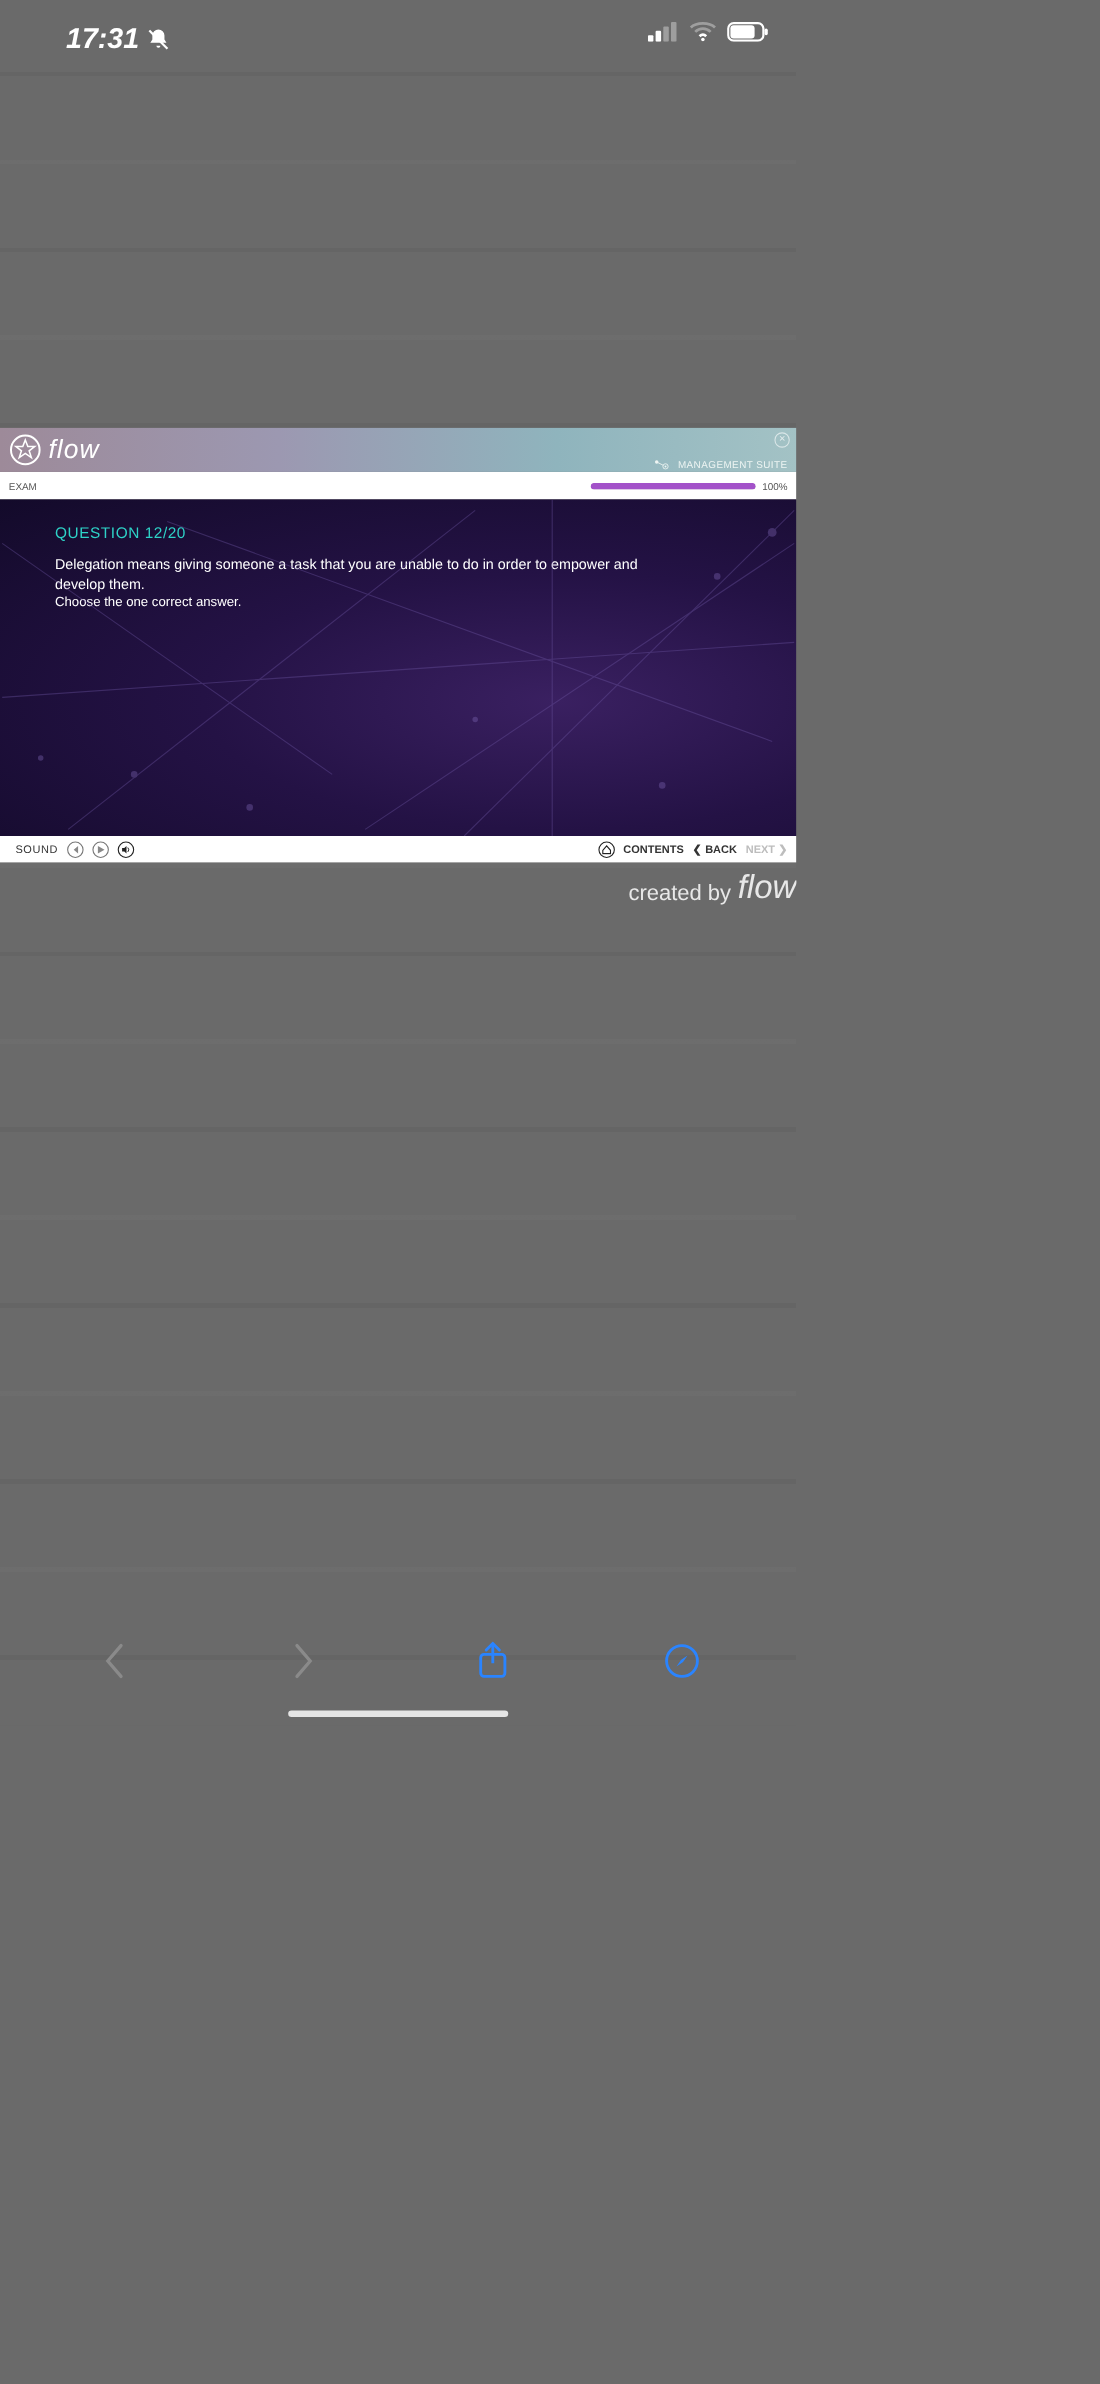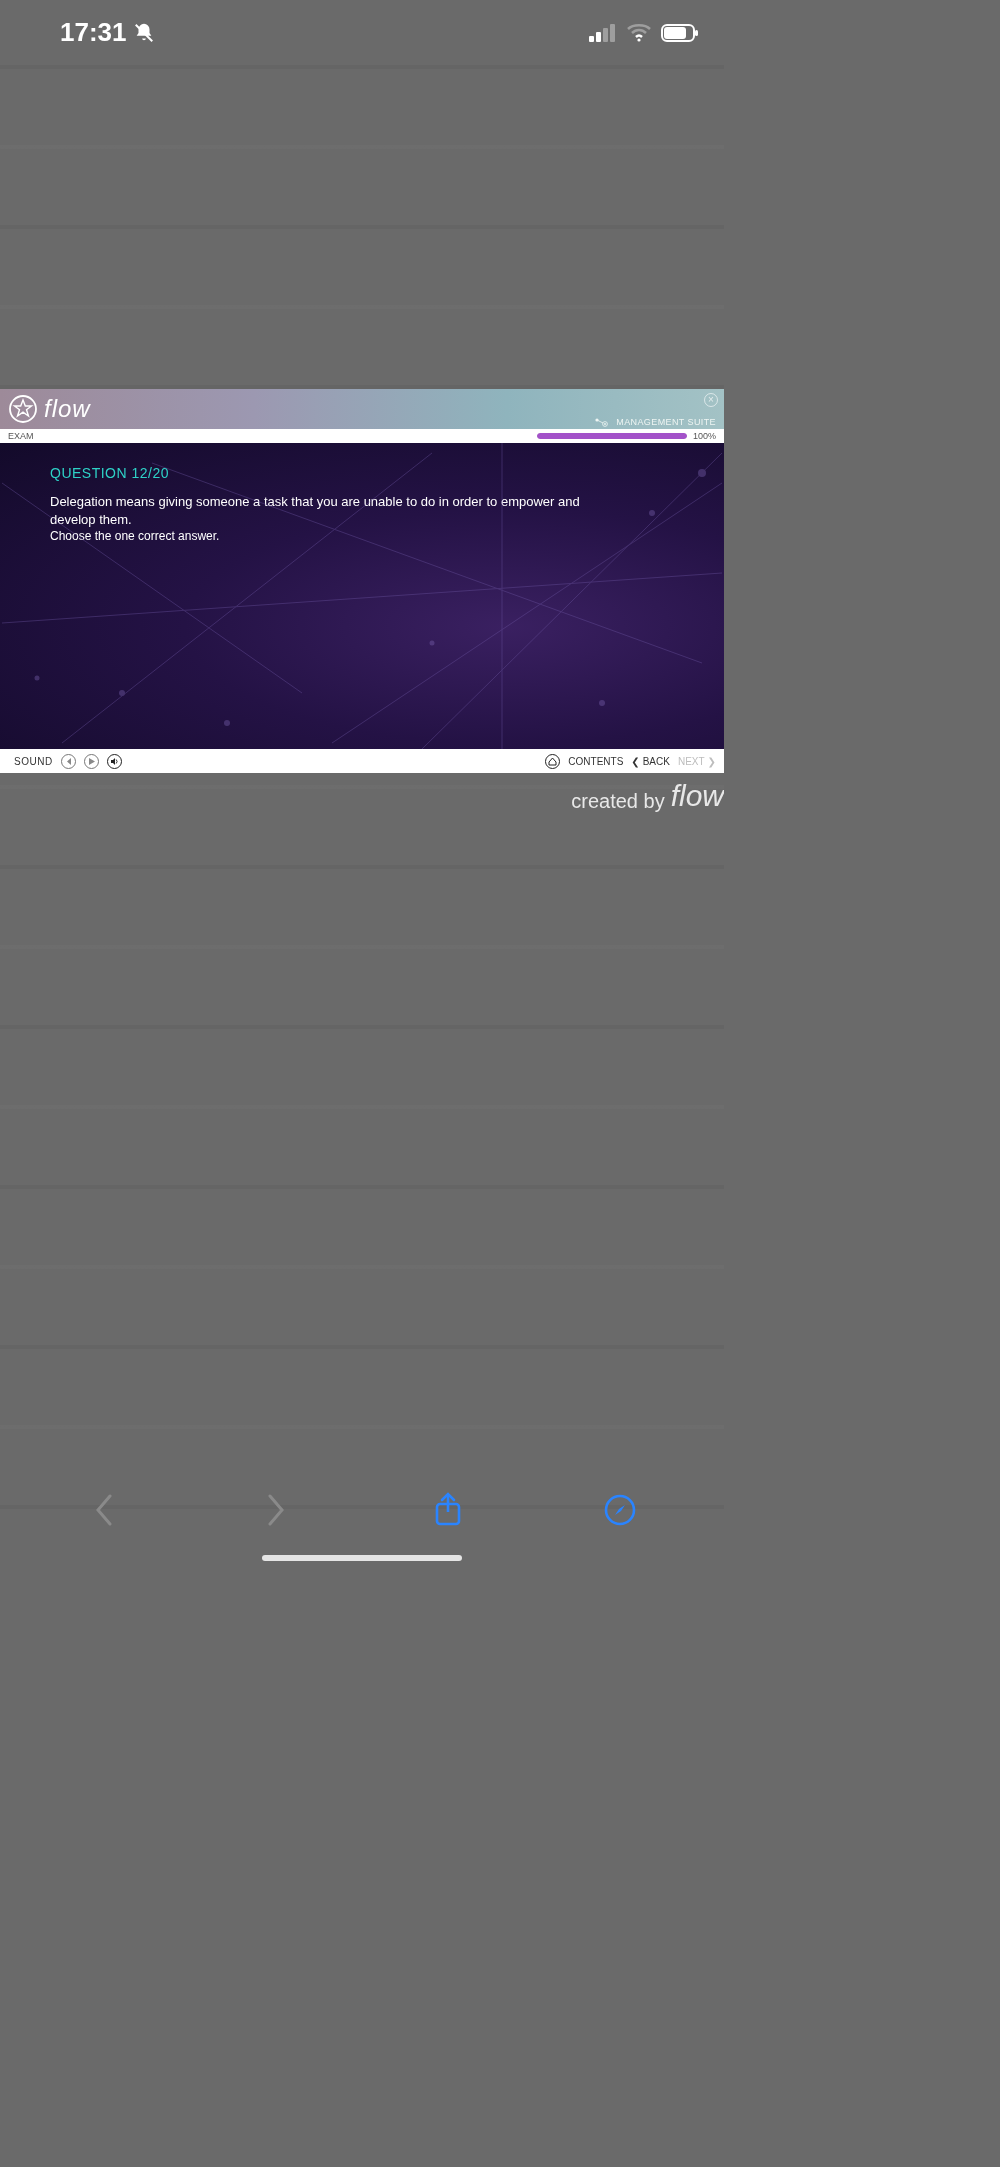--- a/index.html
+++ b/index.html
@@ -9,23 +9,24 @@
   background: #6a6a6a;
   color: #fff;
   position: relative;
   overflow: hidden;
 }
 
 
 .status-bar {
   display: flex;
   justify-content: space-between;
-  align-items: center;
+  align-items: flex-start;
   padding: 20px 25px 10px 60px;
   height: 55px;
+  font-style: italic;
 }
 .status-time { font-size: 26px; font-weight: 600; display: flex; align-items: center; gap: 6px; }
 .status-icons { display: flex; align-items: center; gap: 10px; }
 
 
 .safari-nav {
   display: flex;
   align-items: center;
   padding: 15px 18px;
   height: 62px;
@@ -109,21 +110,21 @@
   right: 6px;
   width: 14px; height: 14px;
   border: 1px solid rgba(255,255,255,0.6);
   border-radius: 50%;
   display: flex; align-items: center; justify-content: center;
 }
 .close-x::before { content: "×"; color: rgba(255,255,255,0.7); font-size: 10px; line-height: 1; }
 
 
 .exam-row {
-  height: 14px;
+  height: 25px;
   background: #fff;
   color: #555;
   font-size: 9px;
   display: flex;
   align-items: center;
   justify-content: space-between;
   padding: 0 8px;
 }
 .progress-wrap { display: flex; align-items: center; gap: 6px; }
 .progress-track {
@@ -185,21 +186,21 @@
   font-size: 10px;
   padding: 0 8px 0 14px;
   gap: 8px;
 }
 .sound-label { letter-spacing: 0.5px; }
 .aud-ic {
   width: 15px; height: 15px; border: 1px solid #777; border-radius: 50%;
   display: inline-flex; align-items: center; justify-content: center;
 }
 .foot-spacer { flex: 1; }
-.foot-link { color: #333; display: flex; align-items: center; gap: 3px; }
+.foot-link { color: #333; display: flex; align-items: center; gap: 3px; font-weight: bold; }
 .foot-link.disabled { color: #bdbdbd; }
 .chev { font-size: 10px; }
 
 
 .created-by {
   text-align: right;
   padding: 6px 0 0 0;
   font-size: 20px;
   color: #e8e8e8;
   display: flex;

